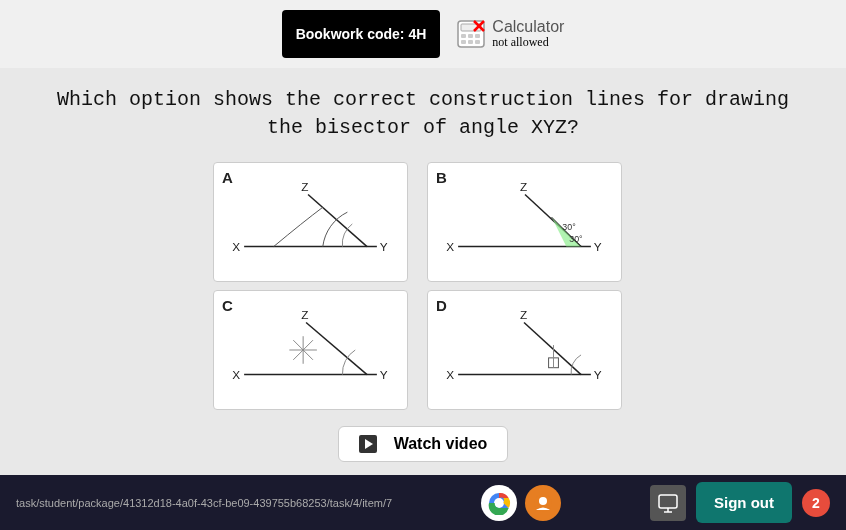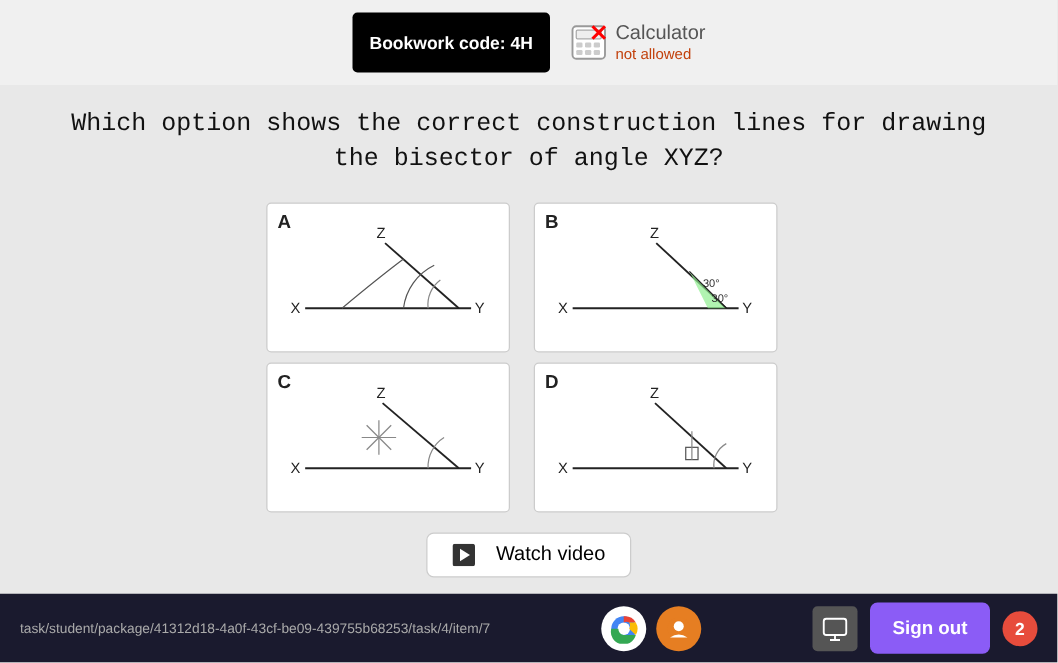--- a/index.html
+++ b/index.html
@@ -81,20 +81,21 @@
       align-items: center;
       gap: 8px;
       background: white;
       border: 1px solid #ccc;
       border-radius: 6px;
       padding: 8px 20px;
       font-size: 16px;
       cursor: pointer;
       margin: 6px auto;
       width: fit-content;
+      font-weight: bold;
     }
 
     .bottom-bar {
       position: absolute;
       bottom: 0;
       left: 0;
       right: 0;
       height: 55px;
       background: #1a1a2e;
       display: flex;
@@ -144,21 +145,21 @@
       background: #555;
       border-radius: 4px;
       display: flex;
       align-items: center;
       justify-content: center;
       color: white;
       font-size: 16px;
     }
 
     .sign-out-btn {
-      background: #8b5cf6;
+      background: #0f766e;
       color: white;
       border: none;
       border-radius: 6px;
       padding: 12px 18px;
       font-size: 15px;
       cursor: pointer;
       font-weight: bold;
     }
 
     .number-badge {
@@ -195,21 +196,21 @@
       <rect x="19" y="15" width="5" height="4" rx="1" fill="#ccc"></rect>
       <rect x="5" y="21" width="5" height="4" rx="1" fill="#ccc"></rect>
       <rect x="12" y="21" width="5" height="4" rx="1" fill="#ccc"></rect>
       <rect x="19" y="21" width="5" height="4" rx="1" fill="#ccc"></rect>
 
       <line x1="18" y1="2" x2="28" y2="12" stroke="red" stroke-width="2.5"></line>
       <line x1="28" y1="2" x2="18" y2="12" stroke="red" stroke-width="2.5"></line>
     </svg>
     <div>
       <div style="font-size:16px; color:#555; line-height:1.1;">Calculator</div>
-      <div style="font-size:12px; color:#c2410c;">not allowed</div>
+      <div style="font-size:12px; color:#000000;font-family:Liberation Serif, serif;">not allowed</div>
     </div>
   </div>
 </div>
 
 <div class="question-area">Which option shows the correct construction lines for drawing the bisector of angle XYZ?</div>
 
 <div class="options-grid">
 
   <div class="option-box">
     <span class="option-label">A</span>

